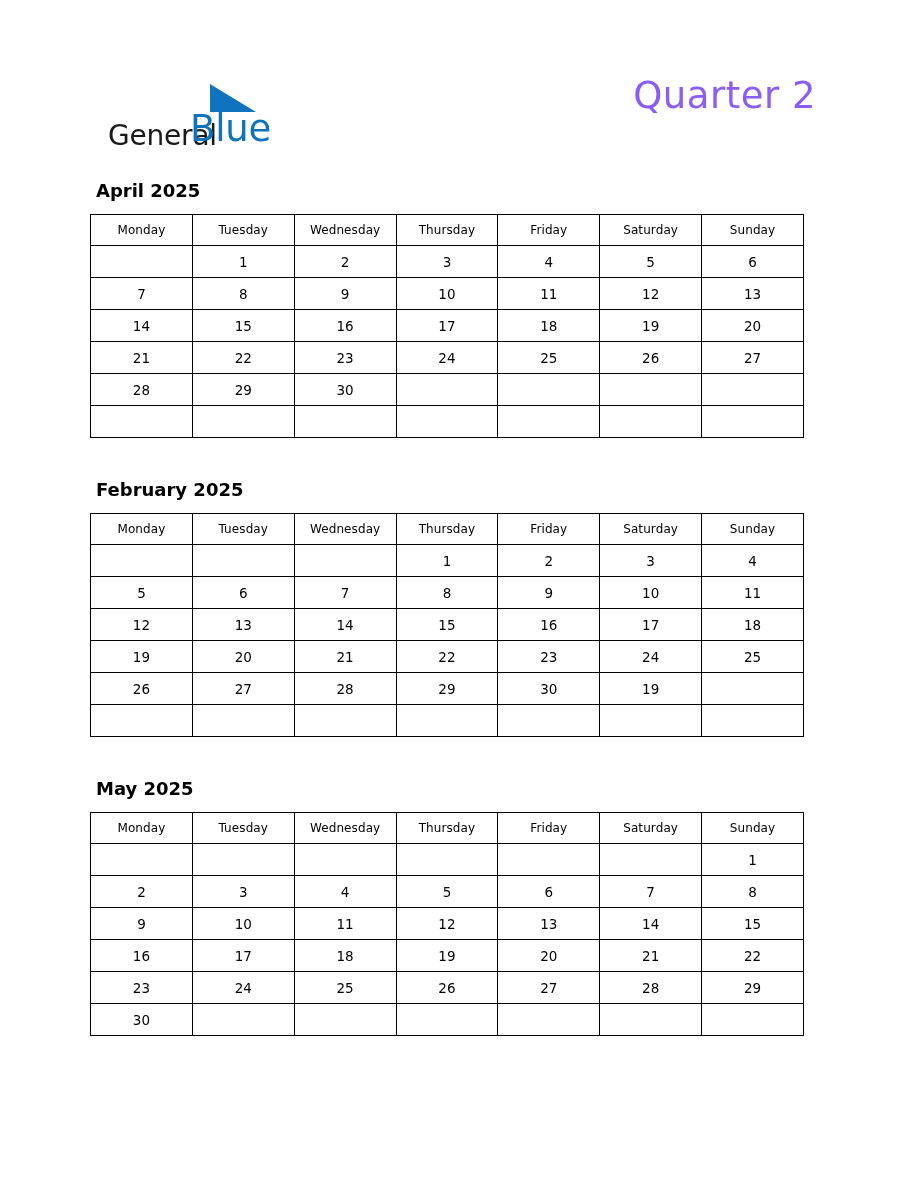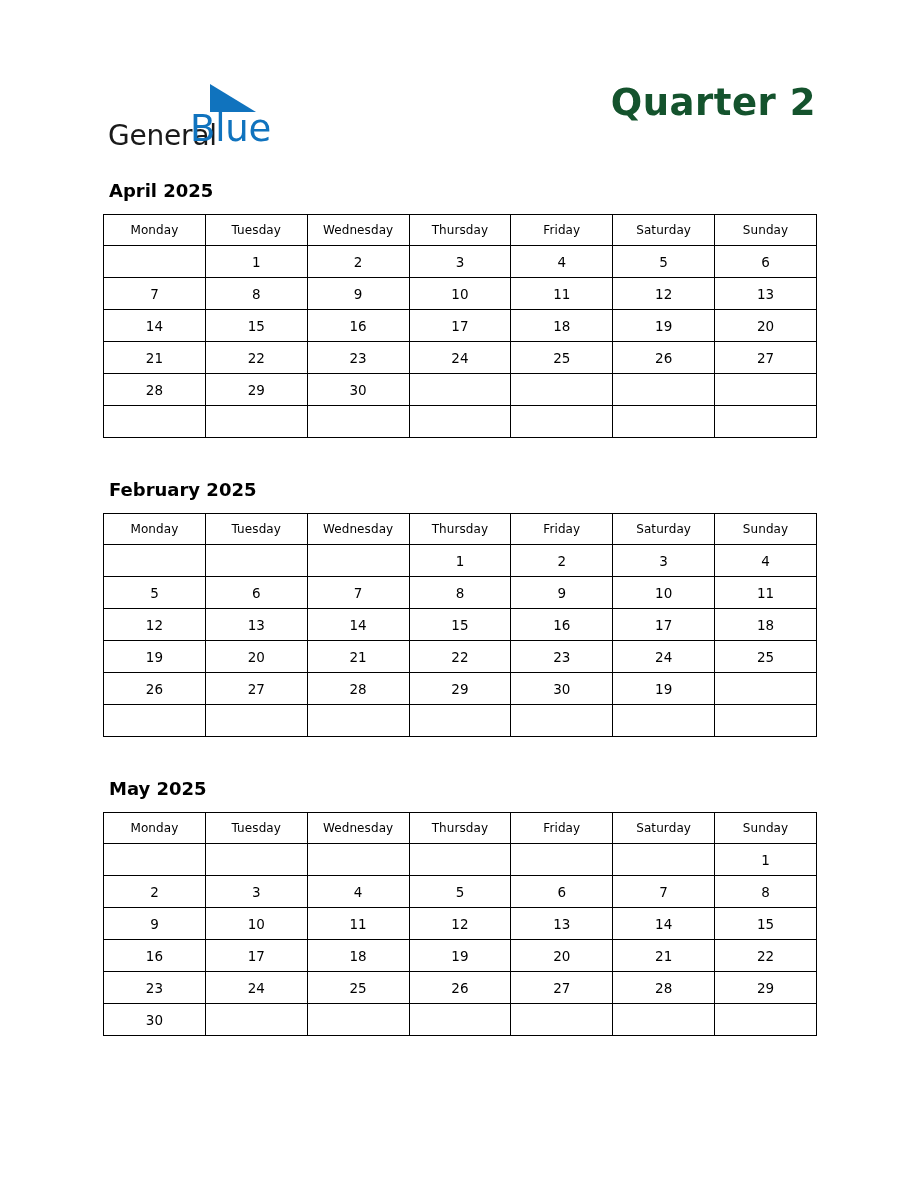--- a/index.html
+++ b/index.html
@@ -71,34 +71,34 @@
     top: 12px;
     width: 0;
     height: 0;
     border-left: 46px solid #1073be;
     border-top: 28px solid transparent;
   }
 
   .quarter-title {
     position: absolute;
     right: 0;
-    top: 12px;
+    top: 5px;
     font-family: "DejaVu Sans", sans-serif;
     font-size: 37px;
-    font-weight: 700;
+    font-weight: 400;
     letter-spacing: 0.5px;
-    color: #14532d;
+    color: #8b5cf6;
     line-height: 1;
     white-space: nowrap;
   }
 
   
   .month-block {
     position: absolute;
-    left: 103px;
+    left: 90px;
     width: 778px;
   }
   #month-0 { top: 182px; }
   #month-1 { top: 481px; }
   #month-2 { top: 780px; }
 
   .month-title {
     font-family: "DejaVu Sans", sans-serif;
     font-size: 18px;
     font-weight: 700;

